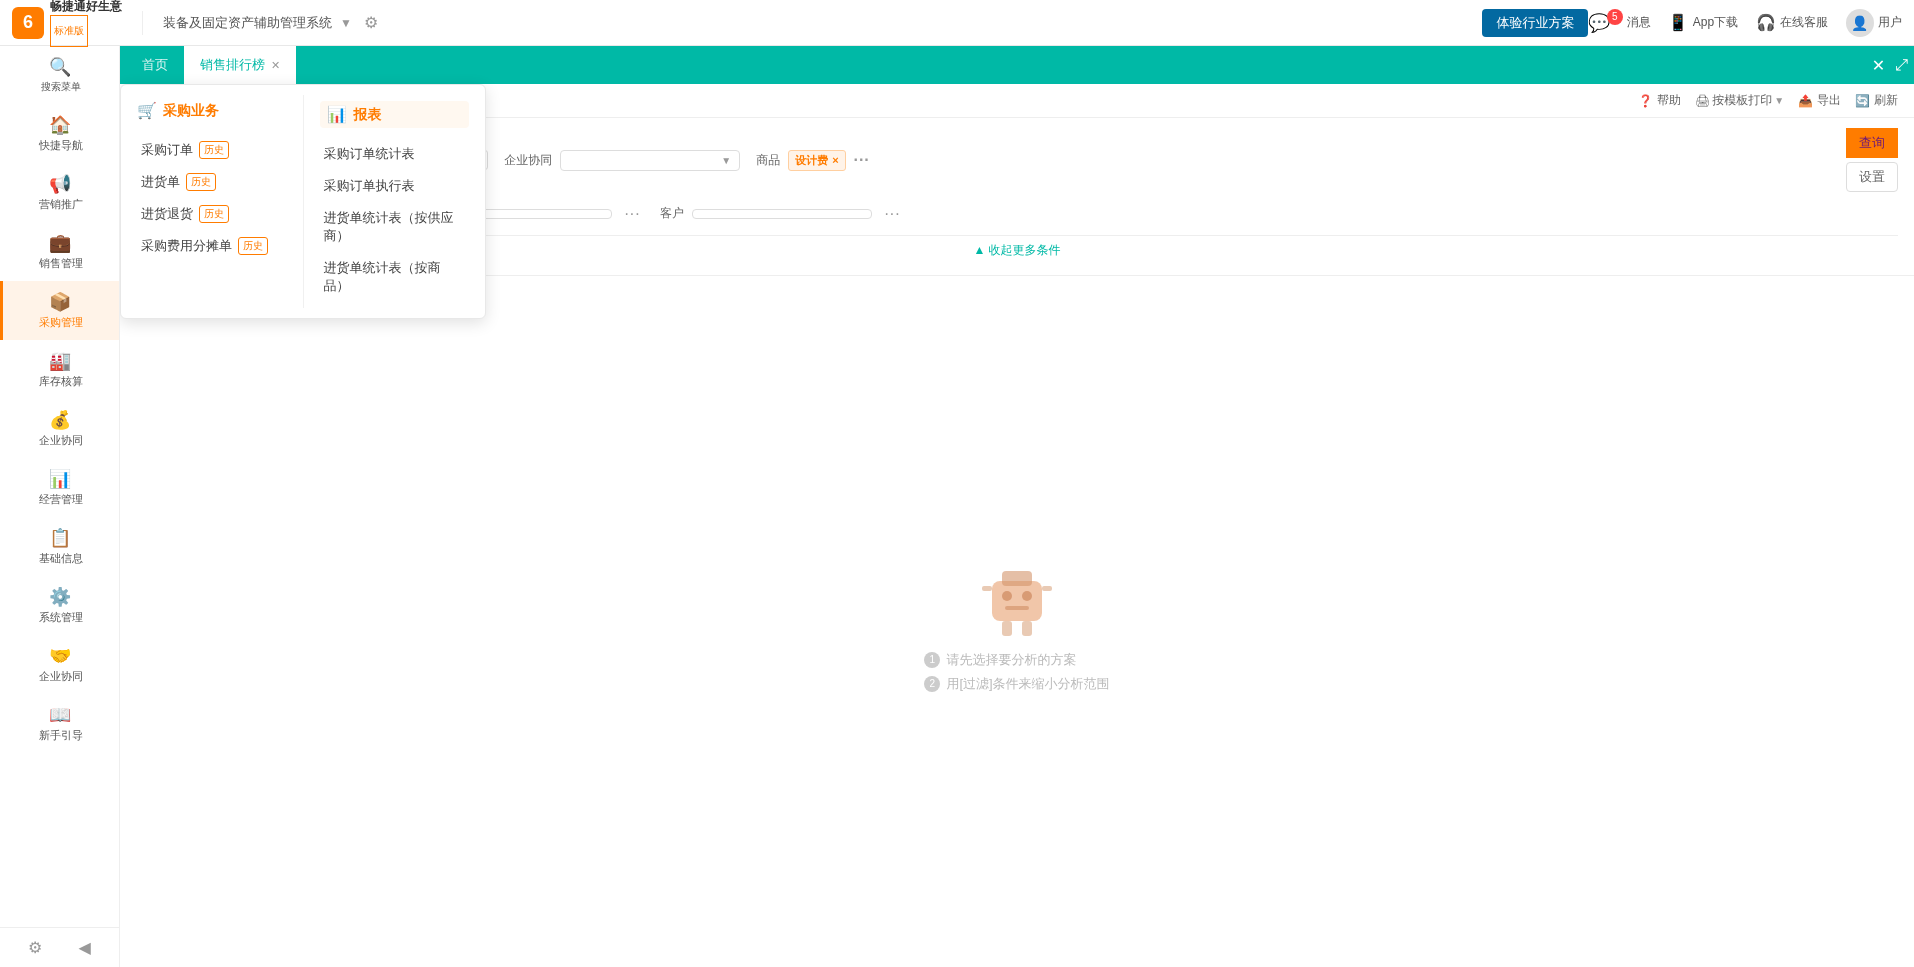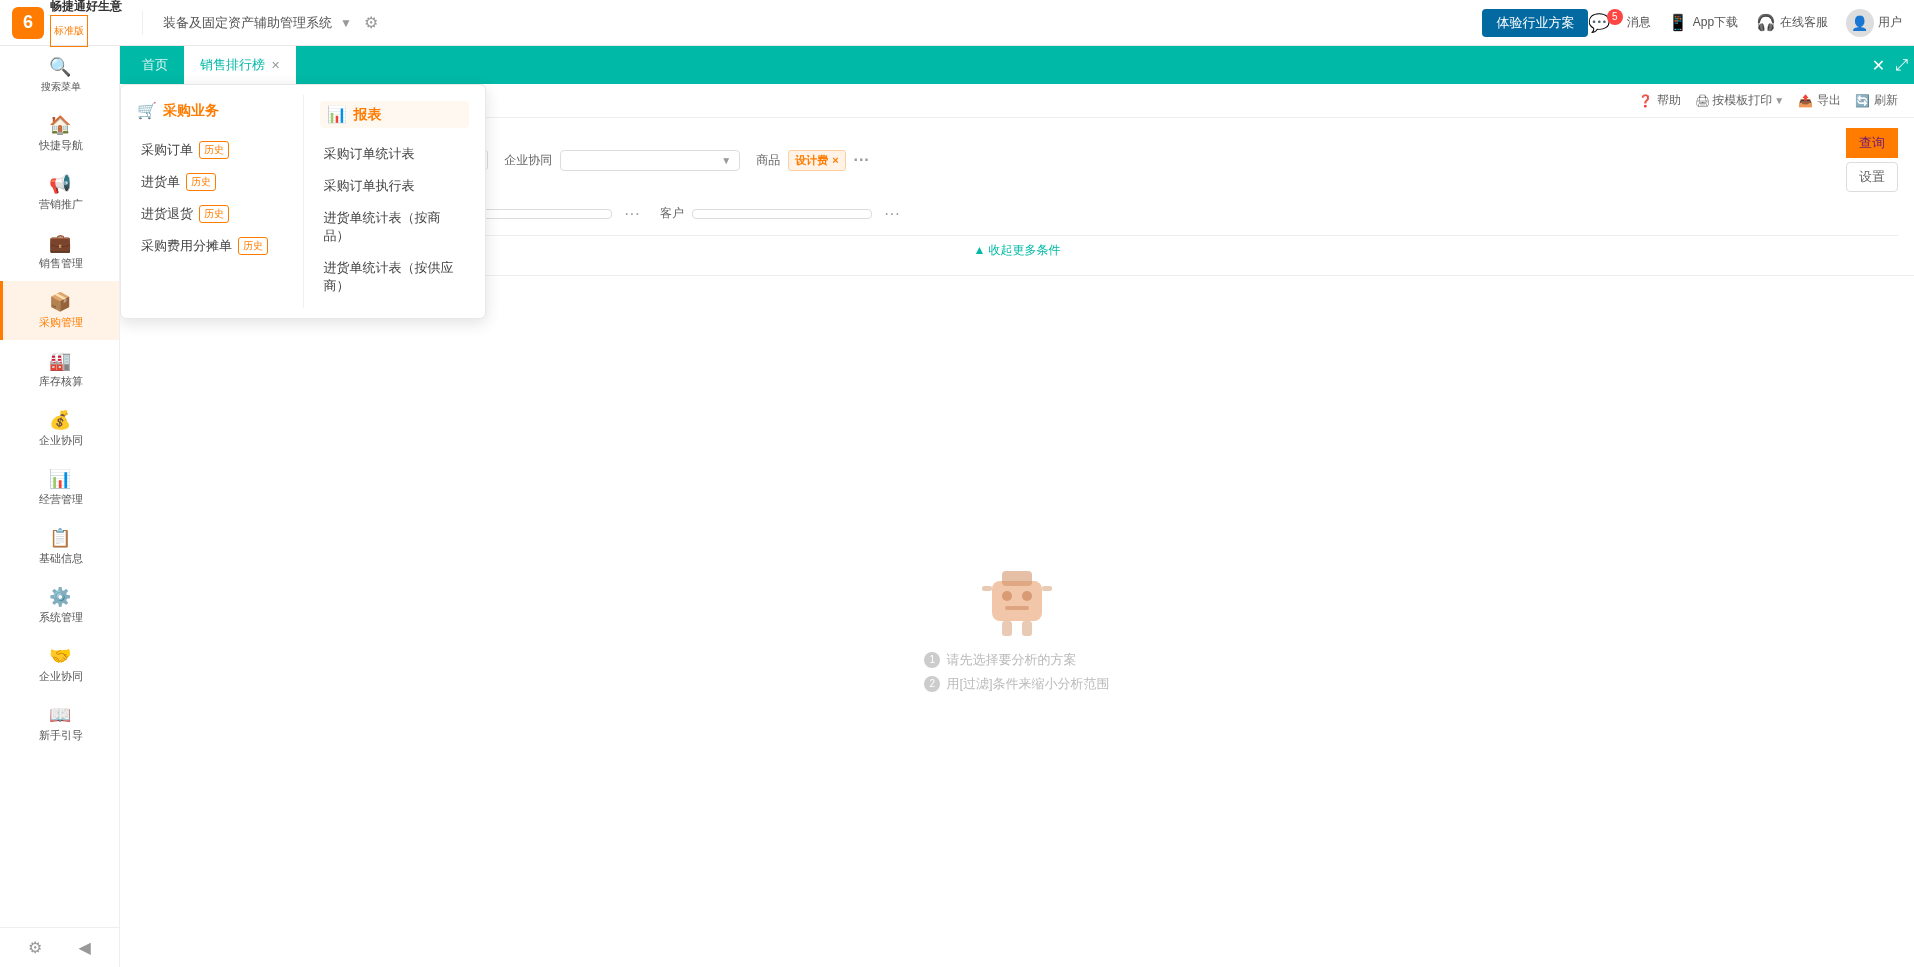--- a/index.html
+++ b/index.html
@@ -485,24 +485,24 @@
             <span style="font-size:16px;">📊</span>
             <span>报表</span>
           </div>
           <div class="dropdown-item">
             <span>采购订单统计表</span>
           </div>
           <div class="dropdown-item">
             <span>采购订单执行表</span>
           </div>
           <div class="dropdown-item">
+            <span>进货单统计表（按供应商）</span>
+          </div>
+          <div class="dropdown-item">
             <span>进货单统计表（按商品）</span>
-          </div>
-          <div class="dropdown-item">
-            <span>进货单统计表（按供应商）</span>
           </div>
         </div>
       </div>
     </div>
 
     <div class="page-content">
 
       <div class="page-toolbar">
         <div class="toolbar-btn">
           <span>❓</span>

